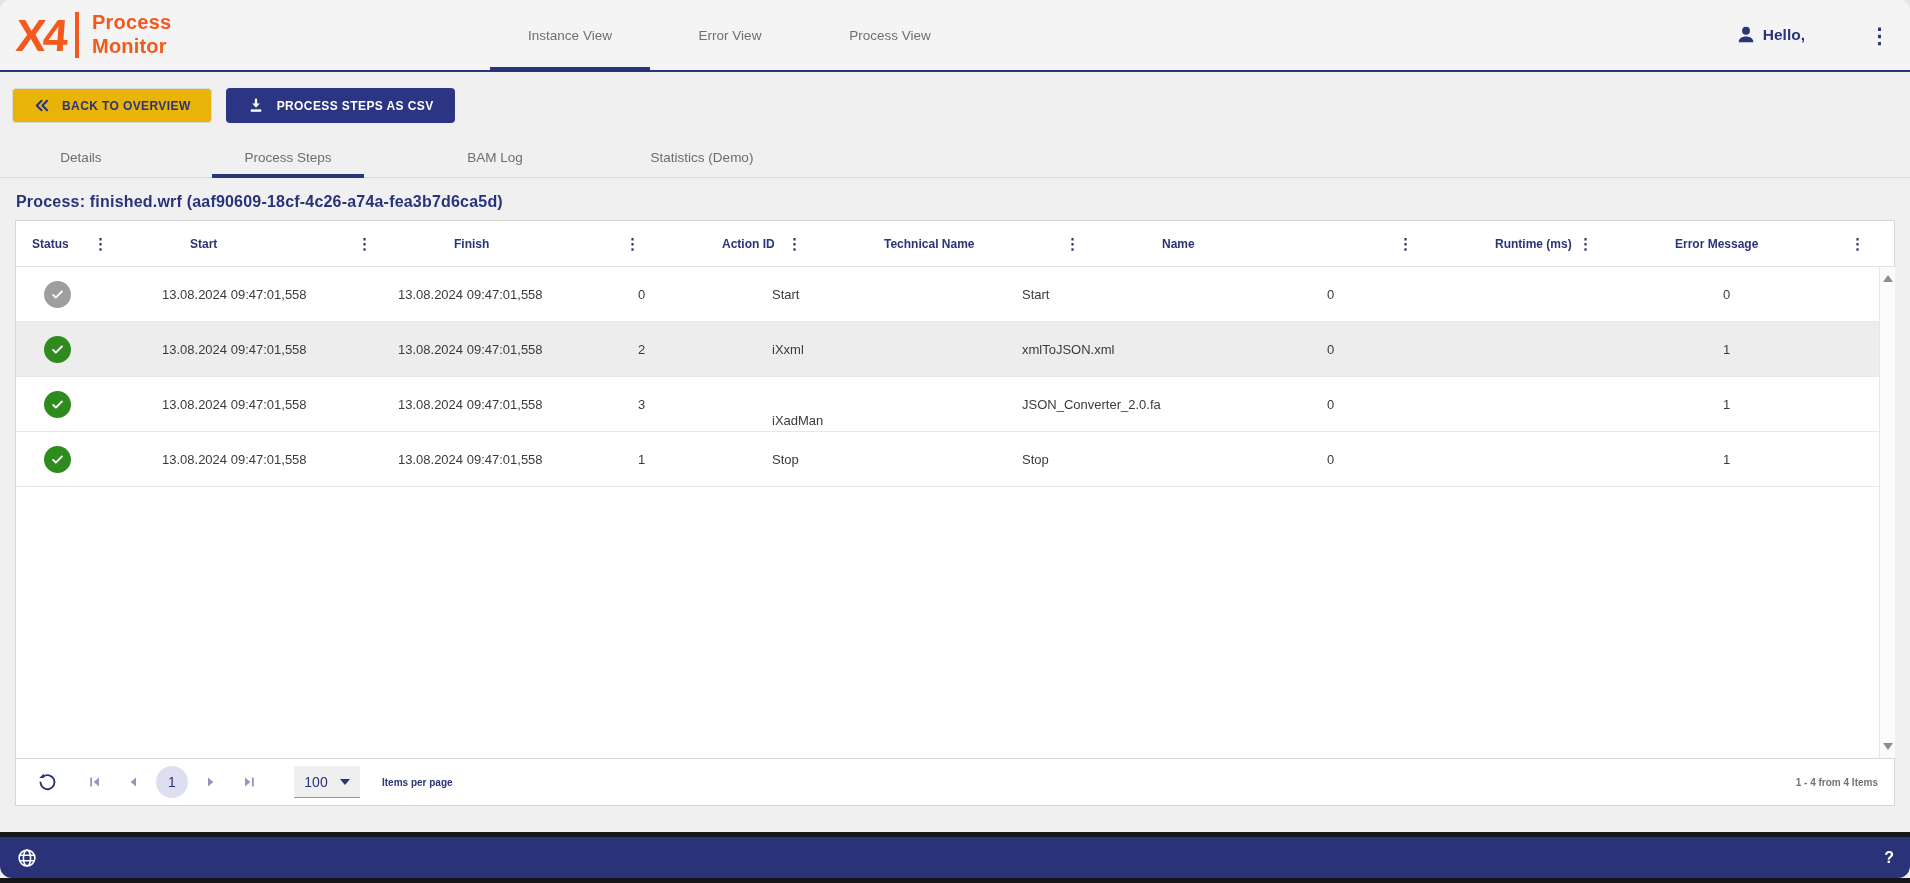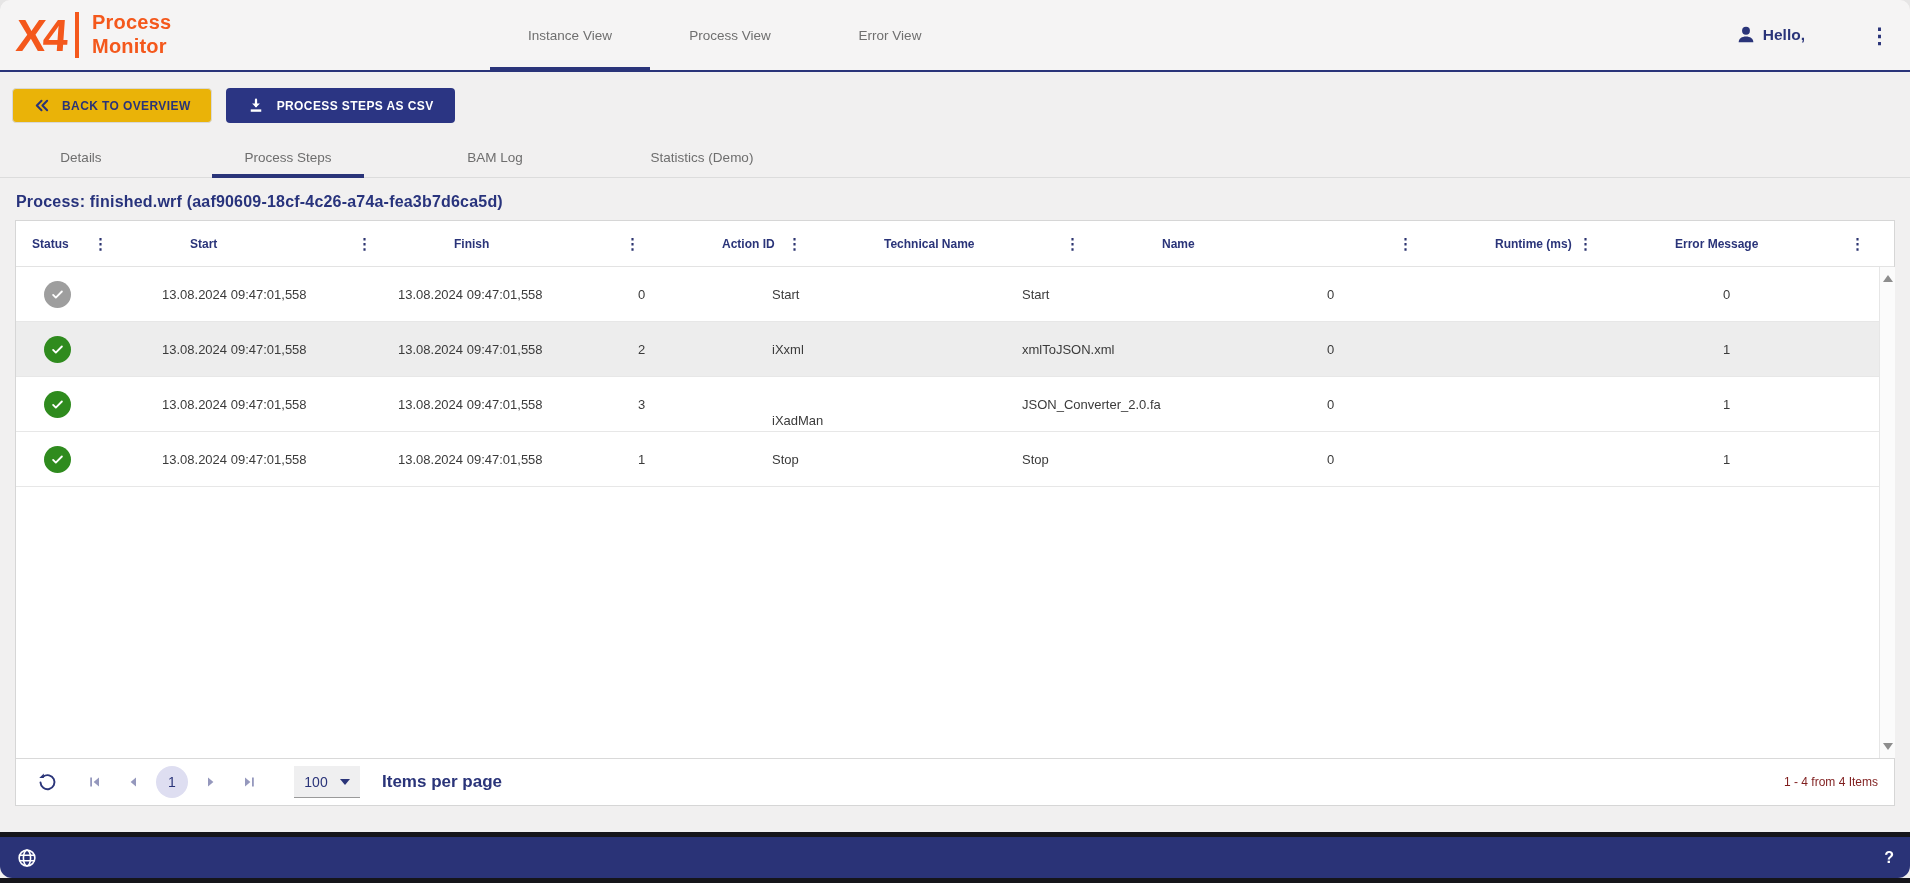--- a/index.html
+++ b/index.html
@@ -49,22 +49,22 @@
   .vscroll{flex:0 0 16px;border-left:1px solid #e6e6e6;background:#fbfbfb;display:flex;flex-direction:column;justify-content:space-between;align-items:center;padding:8px 0;box-sizing:border-box;cursor:pointer;}
   .tri-up{width:0;height:0;border-left:5px solid transparent;border-right:5px solid transparent;border-bottom:7px solid #8d8d8d;}
   .tri-down{width:0;height:0;border-left:5px solid transparent;border-right:5px solid transparent;border-top:7px solid #8d8d8d;}
 
   
   .pager{flex:0 0 46px;border-top:1px solid #d9d9d9;display:flex;align-items:center;padding:0 16px;gap:8px;}
   .pager-icon{display:flex;align-items:center;justify-content:center;width:30px;height:30px;cursor:pointer;}
   .page-circle{width:32px;height:32px;border-radius:50%;background:#dedef1;color:#2a3479;display:flex;align-items:center;justify-content:center;font-size:14px;cursor:pointer;}
   .pagesize{width:66px;height:31px;margin-left:22px;background:#efeff0;border-bottom:1px solid #9a9a9a;display:flex;align-items:center;justify-content:center;gap:12px;color:#2a3479;font-size:14px;cursor:pointer;}
   .caret{width:0;height:0;border-left:5px solid transparent;border-right:5px solid transparent;border-top:6px solid #2a3479;}
-  .items-label{margin-left:14px;color:#2a3479;font-size:17px;font-weight:600;}
-  .range-label{margin-left:auto;color:#7f1d1d;font-size:12px;font-weight:400;}
+  .items-label{margin-left:14px;color:#2a3479;font-size:10px;font-weight:600;}
+  .range-label{margin-left:auto;color:#737373;font-size:10px;font-weight:700;}
 
   
   .footer-gap{flex:0 0 26px;}
   .edge-line{flex:0 0 5px;background:#15151a;}
   .footer{flex:0 0 41px;background:#2a3377;border-radius:0 0 12px 12px;display:flex;align-items:center;padding:0 16px;color:#fff;}
   .footer .help{margin-left:auto;font-size:16px;font-weight:700;cursor:pointer;}
   .globe{cursor:pointer;display:flex;align-items:center;}
   .edge-bottom{flex:0 0 5px;background:#15151a;}
 </style>
 </head>
@@ -76,22 +76,22 @@
     <div class="brand">
       <div class="logo-x4">X4</div>
       <div class="brand-divider"></div>
       <div class="brand-name">
         <div>Process</div>
         <div>Monitor</div>
       </div>
     </div>
     <nav class="main-tabs" id="mainTabs">
         <div class="main-tab active">Instance View</div>
+        <div class="main-tab">Error View</div>
         <div class="main-tab">Process View</div>
-        <div class="main-tab">Error View</div>
       </nav>
     <div class="header-right">
       <div class="user">
         <span style="display:flex;">
           <svg width="22" height="22" viewBox="0 0 24 24">
               <circle cx="12" cy="7.4" r="4.3" fill="#2a3479"></circle>
               <path d="M12 13.6c-4.5 0-8 2.3-8 6.4h16c0-4.1-3.5-6.4-8-6.4z" fill="#2a3479"></path>
             </svg>
         </span>
         <span>Hello,</span>

